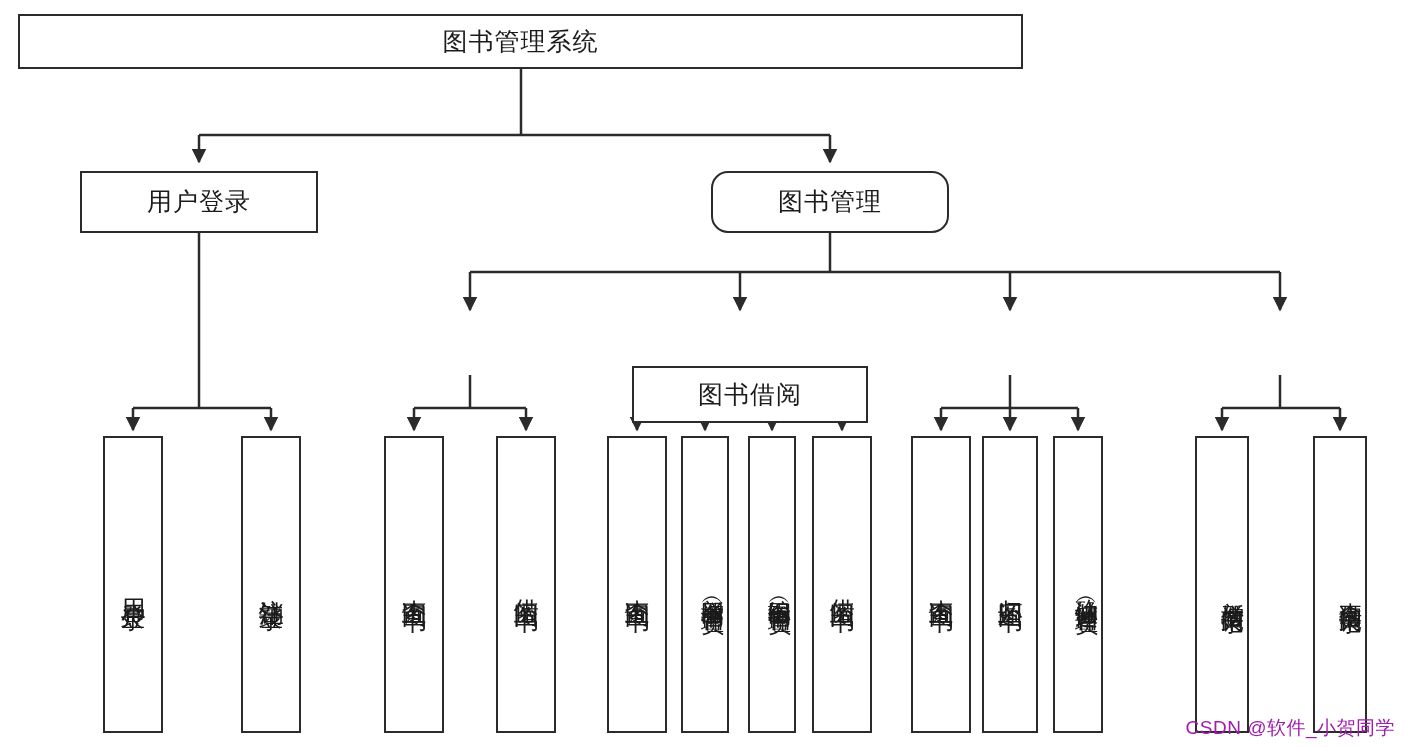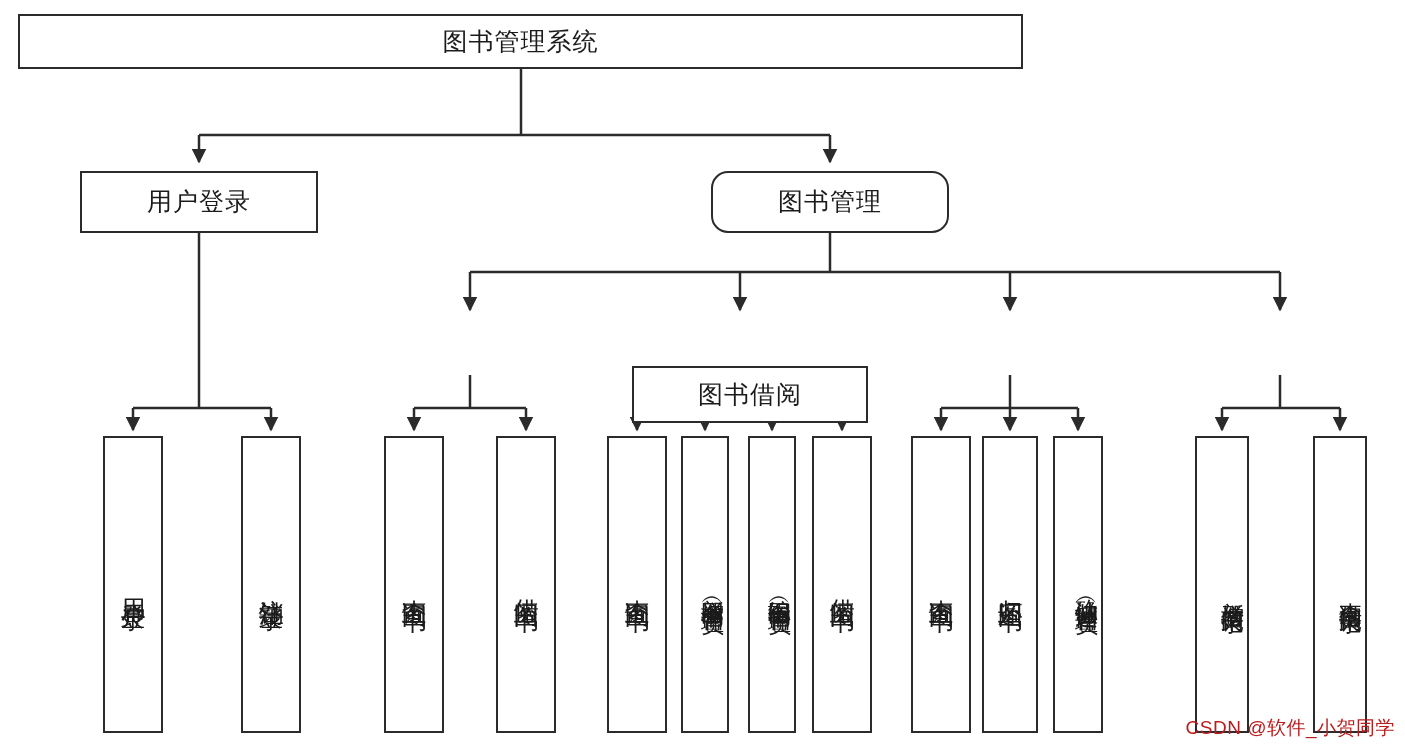--- a/index.html
+++ b/index.html
@@ -59,21 +59,21 @@
   }
   .node.vert.center {
     align-items: center;
     padding-top: 0;
   }
   #watermark {
     position: absolute;
     right: 10px;
     bottom: 6px;
     font-size: 19px;
-    color: #b91c1c;
+    color: #a21caf;
     letter-spacing: 0.5px;
     z-index: 5;
     white-space: nowrap;
     margin-top: 28px;
   }
 </style>
 </head>
 <body>
 
 <div id="canvas">

